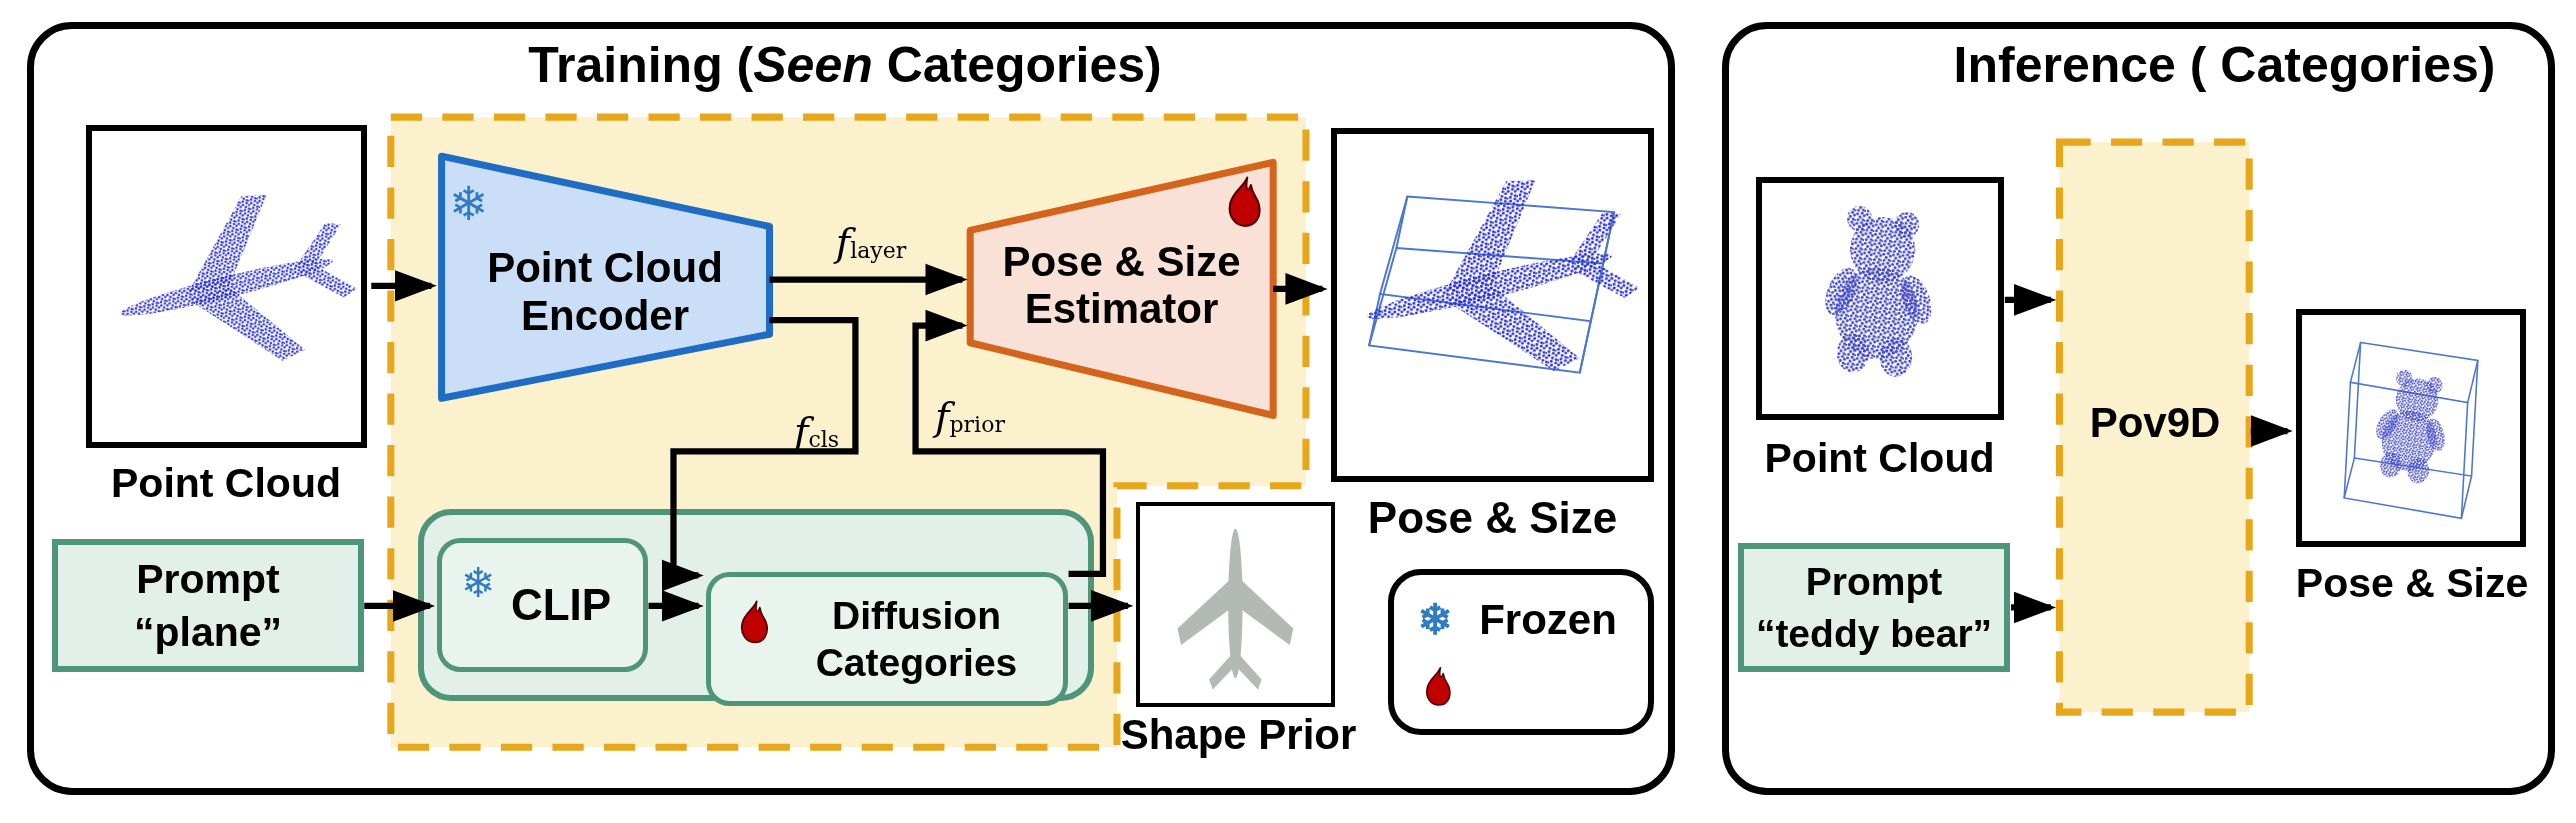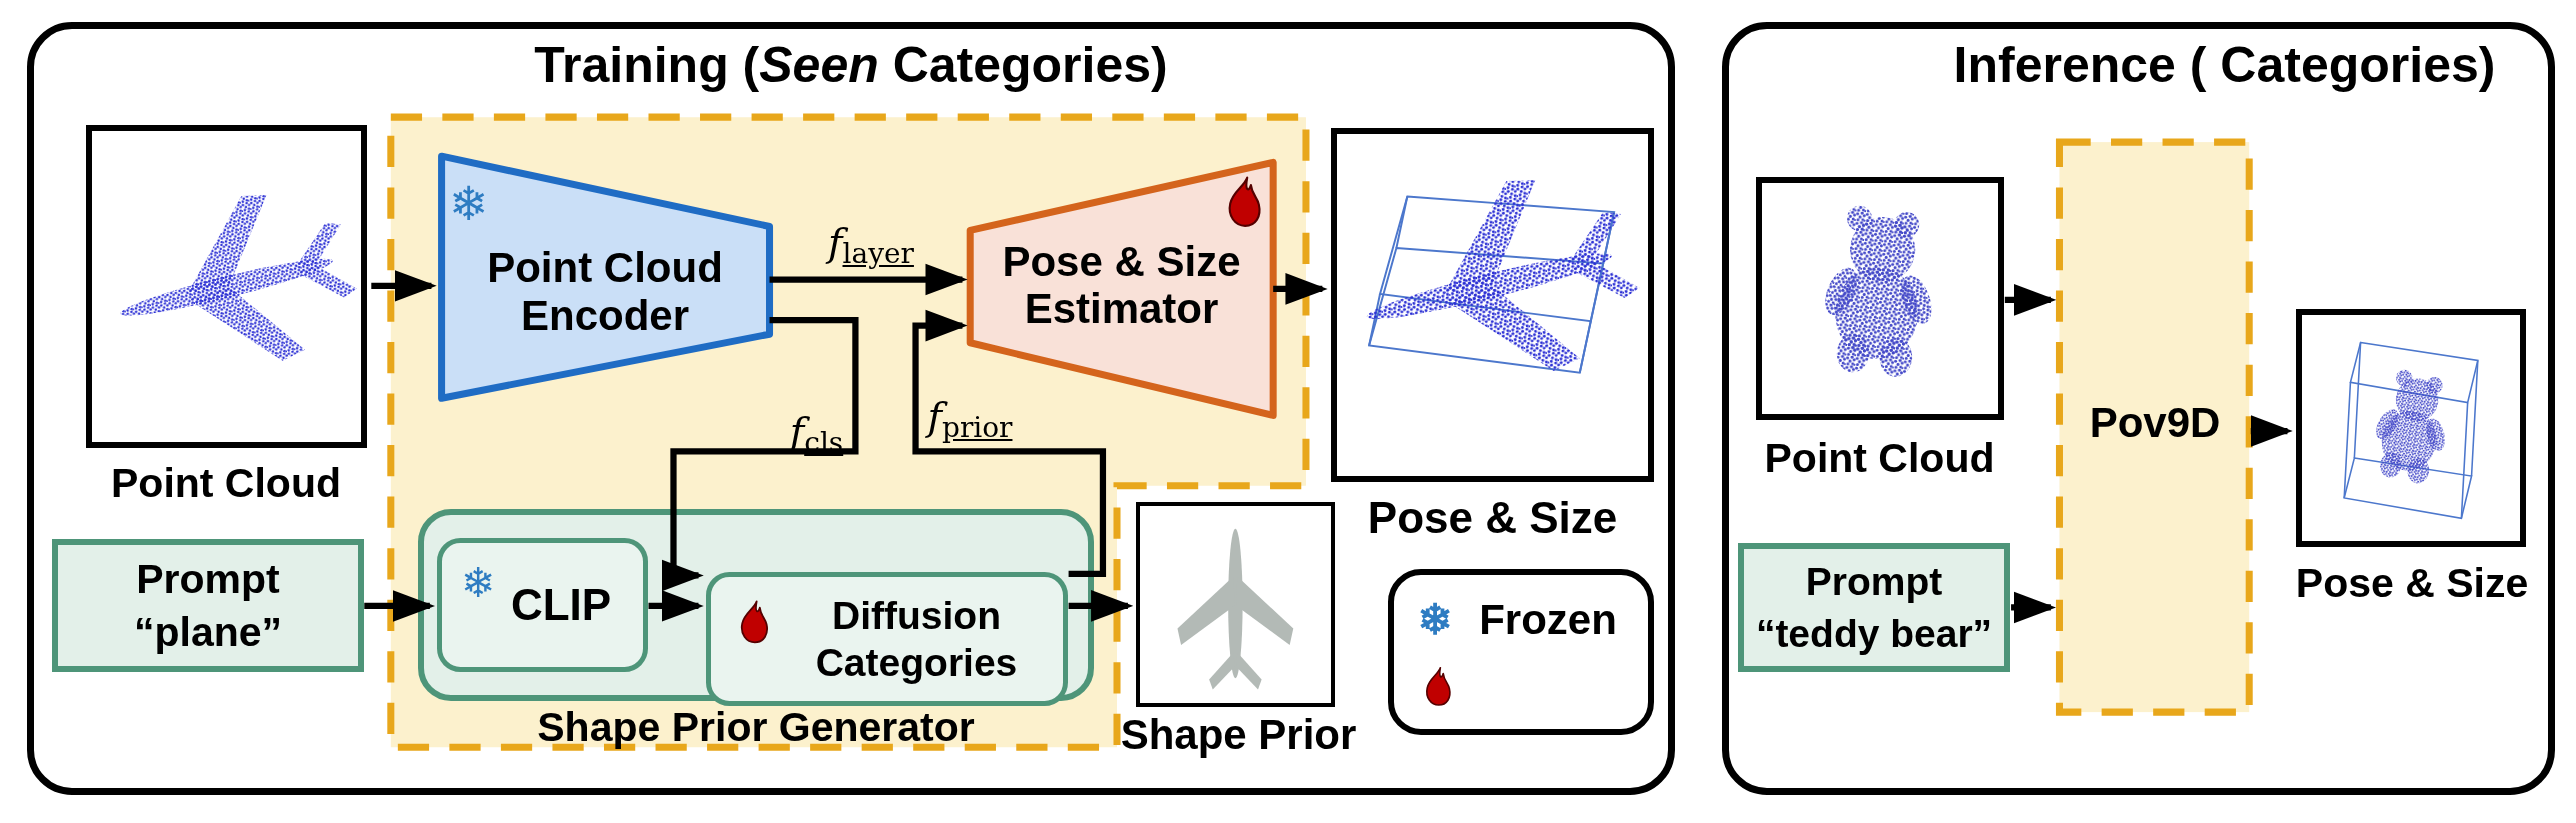--- a/index.html
+++ b/index.html
@@ -19,21 +19,21 @@
   .abs{position:absolute;box-sizing:border-box;}
   .panel{border:7px solid #000;border-radius:45px;background:transparent;}
   .title{display:flex;align-items:center;justify-content:center;font-size:50px;font-weight:bold;white-space:pre;}
   .title .em{font-style:italic;text-align:center;}
   .imgbox{border:6.2px solid #000;background:#fff;}
   .lbl{text-align:center;font-weight:bold;line-height:1.1;}
   .greenbox{background:var(--green-fill);border:6.2px solid var(--green-stroke);}
   .greeninner{background:var(--green-inner-fill);border:5.5px solid var(--green-stroke);border-radius:23.4px;}
   .stack{display:flex;flex-direction:column;align-items:center;justify-content:center;font-weight:bold;text-align:center;}
   .fvar{font-family:"DejaVu Serif",serif;font-style:italic;font-size:39px;}
-  .fsub{font-family:"DejaVu Serif",serif;font-style:normal;font-size:28px;text-decoration:underline;}
+  .fsub{font-family:"DejaVu Serif",serif;font-style:normal;font-size:22px;}
   .flabel{display:flex;align-items:flex-start;justify-content:center;}
   .flabel sub{line-height:1;position:relative;top:20.3px;}
   .sf{color:var(--frozen-blue);line-height:1;}
   .dashbox{fill:var(--dash-fill);stroke:var(--dash-stroke);stroke-width:9;
            stroke-dasharray:40 26;}
   .encoder{fill:var(--encoder-fill);stroke:var(--encoder-stroke);stroke-width:9;stroke-linejoin:round;}
   .estimator{fill:var(--estimator-fill);stroke:var(--estimator-stroke);stroke-width:9;stroke-linejoin:round;}
   .conn{fill:none;stroke:var(--line-black);stroke-width:8;}
   .wire{fill:none;stroke:var(--wire-blue);stroke-width:2.5;}
   .wire2{fill:none;stroke:var(--wire-blue);stroke-width:2;}
@@ -98,21 +98,21 @@
 
     <path class="dashbox" d="M500,150 H1672 V622 H1430 V957 H500 Z"></path>
     <rect class="dashbox" x="2637" y="182" width="243" height="730"></rect>
     <polygon class="encoder" points="565,200 985,290 985,428 565,510"></polygon>
     <polygon class="estimator" points="1242,295 1630,208 1630,532 1242,439"></polygon>
   </svg>
 
   <div class="abs panel" style="left:27px;top:22px;width:1648px;height:773px;"></div>
   <div class="abs panel" style="left:1722px;top:22px;width:833px;height:773px;"></div>
 
-  <div class="abs title" style="left:27px;top:37px;width:1648px;height:56px;"><span>Training (</span><span class="em">Seen</span><span> Categories)</span></div>
+  <div class="abs title" style="left:21px;top:37px;width:1648px;height:56px;"><span>Training (</span><span class="em">Seen</span><span> Categories)</span></div>
   <div class="abs title" style="left:1808px;top:37px;width:833px;height:56px;"><span>Inference (</span><span> Categories)</span></div>
 
   <div class="abs imgbox" style="left:86px;top:125px;width:281px;height:323px;">
     <svg width="269" height="310" viewBox="0 0 344 397">
       <use href="#jet" fill="url(#dotsA)" transform="translate(172,200) rotate(-14) scale(0.85)"></use>
     </svg>
   </div>
   <div class="abs lbl" style="left:62px;top:461px;width:328px;font-size:41px;">Point Cloud</div>
 
   <div class="abs sf" style="left:449px;top:180px;font-size:47px;">❄</div>
@@ -154,21 +154,20 @@
   </div>
   <div class="abs greeninner" style="left:706px;top:540px;width:362px;height:134px;margin-top:32px;">
     <svg class="abs" style="left:20.3px;top:22px;" width="45" height="47" viewBox="0 0 100 100">
         <use href="#flamePath" class="flame"></use>
       </svg>
     <div class="abs stack" style="left:0;top:0;width:100%;height:100%;font-size:39px;line-height:47px;padding-left:59px;">
       <span>Diffusion</span>
       <span>Categories</span>
     </div>
   </div>
-  <div class="abs lbl" style="left:418px;top:705px;width:676px;font-size:41px;">Shape Prior Generator</div>
 
   <div class="abs imgbox" style="left:1136px;top:502px;width:199px;height:205px;border-width:4.7px;">
     <svg width="190" height="195" viewBox="0 0 243 250">
       <use href="#jet" class="grayfill" transform="translate(122,125) rotate(90) scale(0.58)"></use>
     </svg>
   </div>
   <div class="abs lbl" style="left:1094px;top:712px;width:289px;font-size:42px;">Shape Prior</div>
 
   <div class="abs imgbox" style="left:1331px;top:128px;width:323px;height:354px;">
     <svg width="310" height="341" viewBox="0 0 397 437">

